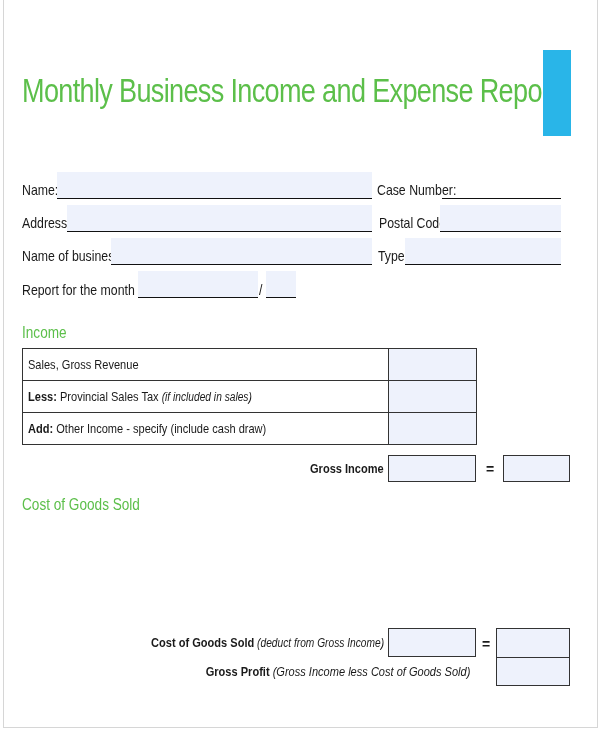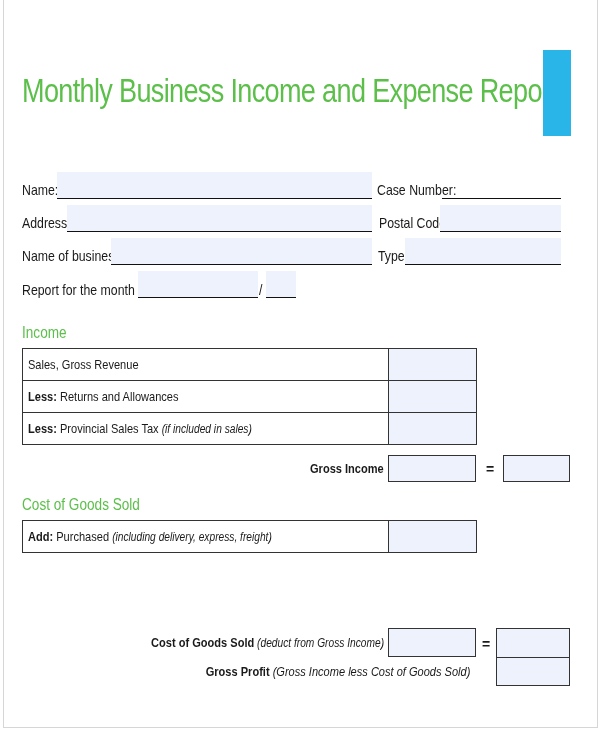--- a/index.html
+++ b/index.html
@@ -82,47 +82,43 @@
   <colgroup>
       <col style="width:366px">
       <col style="width:88px">
     </colgroup>
   <tbody>
       <tr>
     <td class="label-cell"><span class="inner"><span class="b"></span><span>Sales, Gross Revenue</span><span class="i"></span></span></td>
     <td class="val"><span></span></td>
   </tr>
   <tr>
-    <td class="label-cell"><span class="inner"><span class="b">Less:</span><span> Returns and Allowances</span><span class="i"></span></span></td>
+    <td class="label-cell"><span class="inner"><span class="b">Less:</span><span> Provincial Sales Tax </span><span class="i">(if included in sales)</span></span></td>
     <td class="val"><span></span></td>
   </tr>
   <tr>
-    <td class="label-cell"><span class="inner"><span class="b">Less:</span><span> Provincial Sales Tax </span><span class="i">(if included in sales)</span></span></td>
+    <td class="label-cell"><span class="inner"><span class="b">Add:</span><span> Other Income - specify (include cash draw)</span><span class="i"></span></span></td>
     <td class="val"><span></span></td>
   </tr>
 </tbody>
   </table>
 
 <div class="abs right-lbl b" style="right:216px; top:461px;">Gross Income</div>
 <div class="abs box" style="left:388px; top:455px; width:88px; height:27px;"><span></span></div>
 <div class="abs eq" style="left:486px; top:461px;">=</div>
 <div class="abs box" style="left:503px; top:455px; width:67px; height:27px;"><span></span></div>
 
 <div class="abs section-title" style="left:22px; top:496px;">Cost of Goods Sold</div>
 
 <table class="grid" style="left:22px; top:520px; width:454px;">
   <colgroup>
       <col style="width:366px">
       <col style="width:88px">
     </colgroup>
   <tbody>
-  <tr>
-    <td class="label-cell"><span class="inner"><span class="b">Add:</span><span> Purchased </span><span class="i">(including delivery, express, freight)</span></span></td>
-    <td class="val"><span></span></td>
-  </tr>
 </tbody>
   </table>
 
 <div class="abs right-lbl" style="right:216px; top:635px;"><span class="b">Cost of Goods Sold</span><span class="i"> (deduct from Gross Income)</span></div>
 <div class="abs box" style="left:388px; top:628px; width:88px; height:29px;"><span></span></div>
 <div class="abs eq" style="left:482px; top:636px;">=</div>
 <div class="abs box" style="left:496px; top:628px; width:74px; height:30px;"><span></span></div>
 
 <div class="abs right-lbl" style="right:130px; top:664px;"><span class="b">Gross Profit</span><span style="font-style:italic;"> (Gross Income less Cost of Goods Sold)</span></div>
 <div class="abs box" style="left:496px; top:657px; width:74px; height:29px;"><span></span></div>

